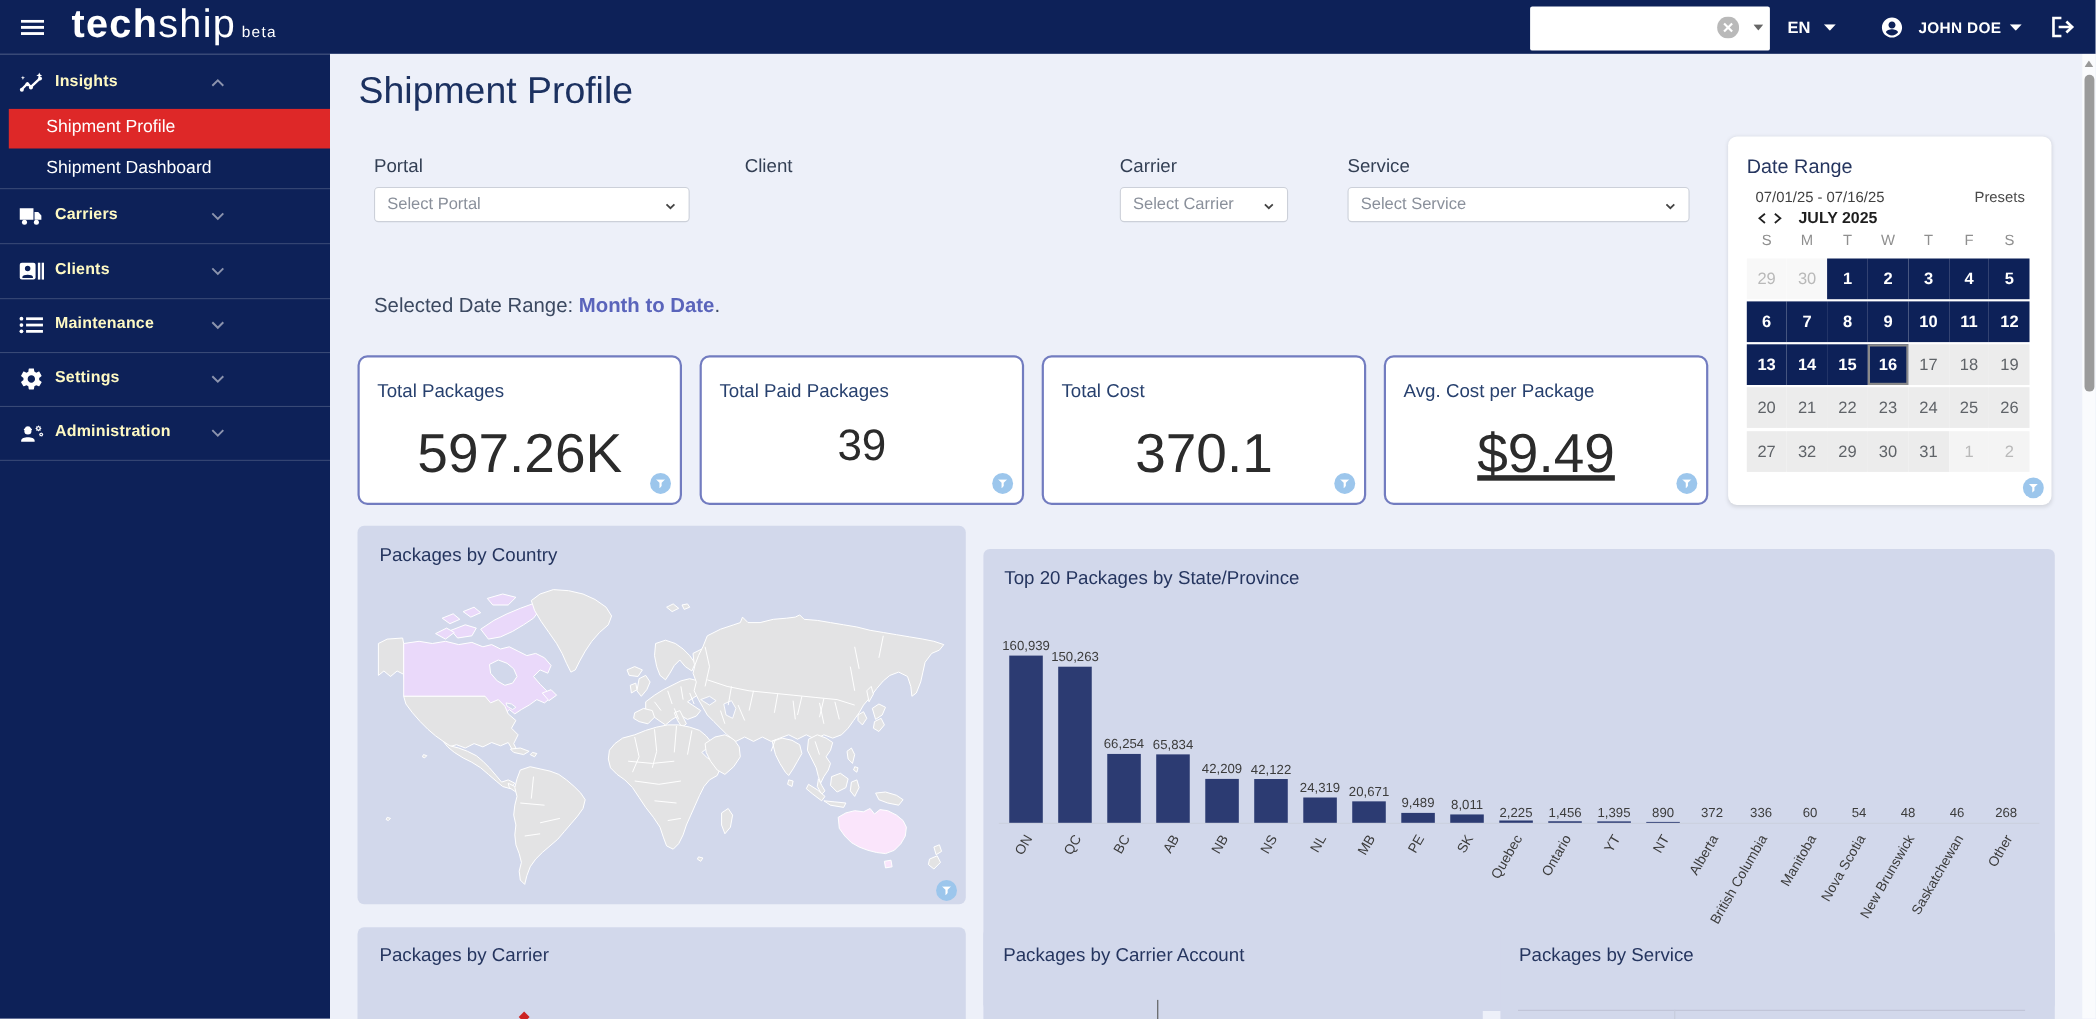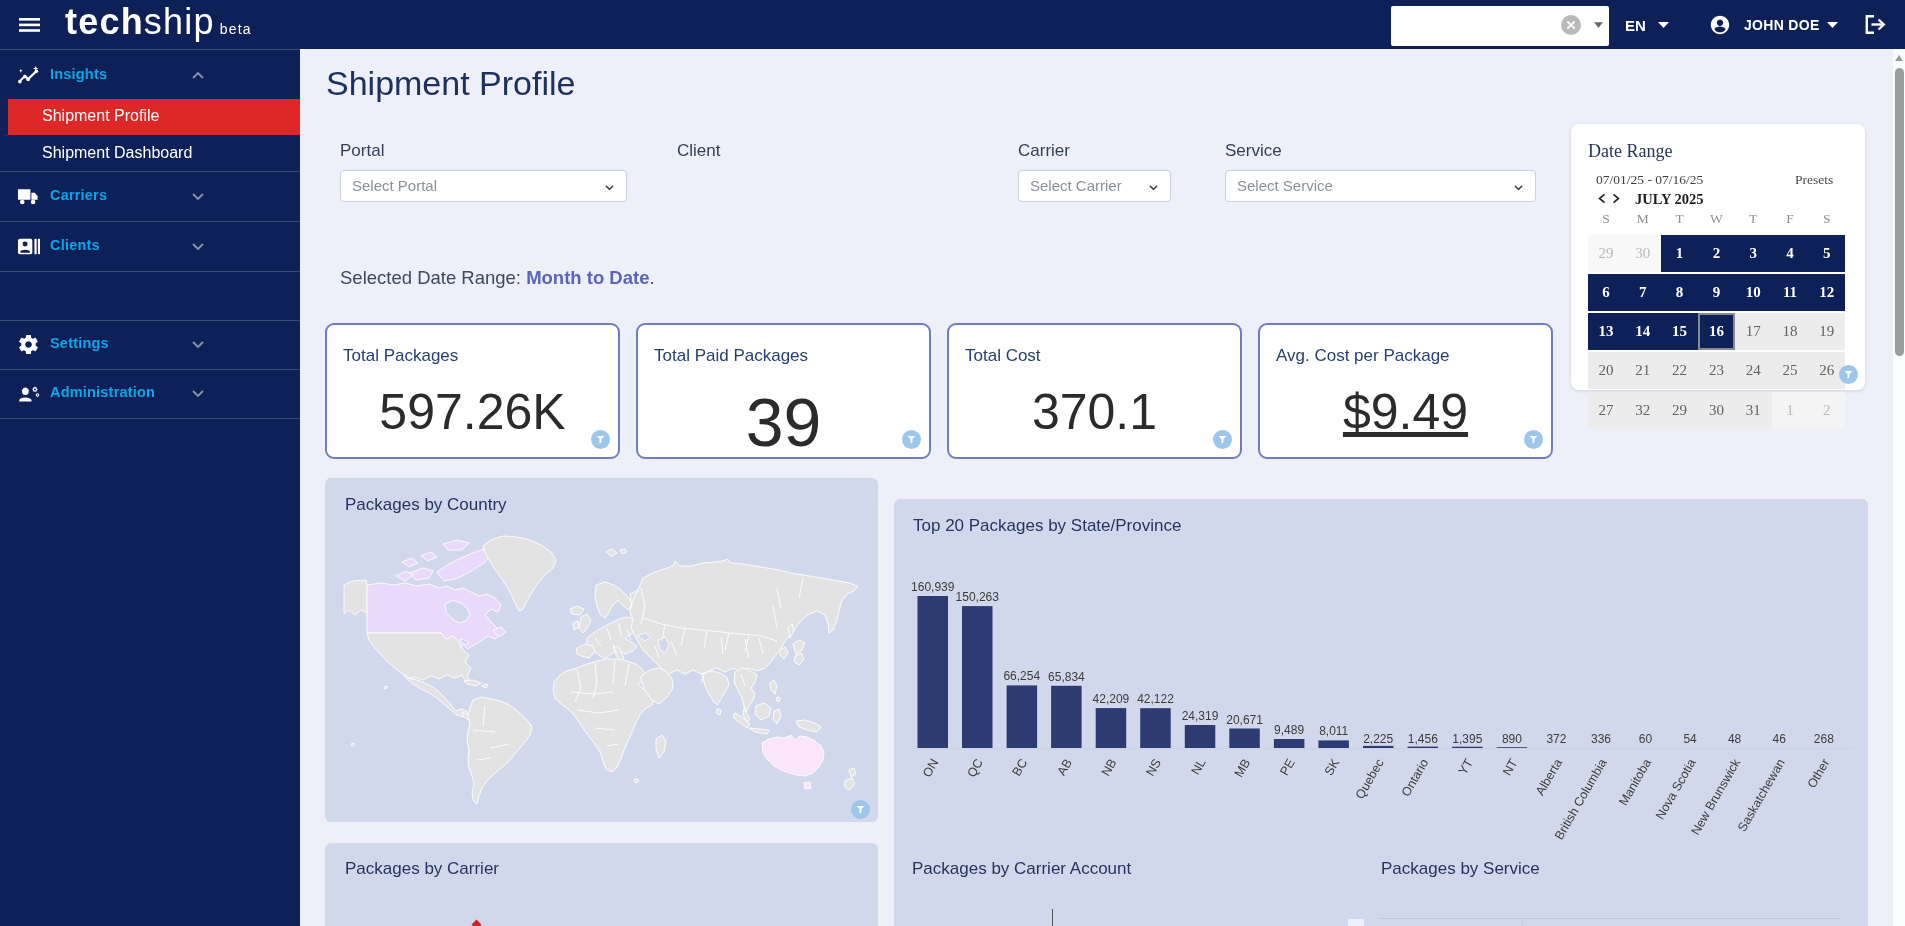--- a/index.html
+++ b/index.html
@@ -2,21 +2,21 @@
 <html><head>
 <meta charset="utf-8">
 <style>
 * { margin:0; padding:0; box-sizing:border-box; }
 html,body { width:1905px; height:926px; overflow:hidden; font-family:"Liberation Sans", sans-serif; background:#edf0f9; }
 .abs { position:absolute; }
 #topbar { position:absolute; left:0; top:0; width:1905px; height:49px; background:#0d2158; }
 #sidebar { position:absolute; left:0; top:49px; width:300px; height:877px; background:#0d2158; }
 #main { position:absolute; left:300px; top:49px; width:1593px; height:877px; background:#edf0f9; }
 .navtxt { color:#fff; font-weight:bold; font-size:16px; }
-.mitem { position:absolute; left:0; width:264px; height:49px; color:#0ea5e9; }
+.mitem { position:absolute; left:0; width:264px; height:49px; color:#fef9c3; }
 .mitem .lbl { position:absolute; left:50px; top:15px; font-size:14.5px; font-weight:bold; letter-spacing:0.2px; }
 .mitem svg.icn { position:absolute; left:17px; top:13px; }
 .chev { position:absolute; right:60px; top:19px; width:12px; height:11px; }
 .divider { position:absolute; left:0; width:300px; height:1px; background:rgba(255,255,255,0.18); }
 .subitem { position:absolute; left:0; width:300px; color:#fff; font-size:16px; }
 .card { position:absolute; background:#fff; border:2px solid #727cc0; border-radius:9px; }
 .chartcard { position:absolute; background:#d2d8eb; border-radius:6px; }
 .ctitle { position:absolute; font-size:17px; color:#25355f; }
 .funnel { position:absolute; width:19px; height:19px; border-radius:50%; background:#9cc6ec; }
 .funnel::after { content:""; position:absolute; left:5px; top:5.5px; width:9px; height:8.5px; background:#fff; clip-path:polygon(0 0, 100% 0, 61% 40%, 61% 75%, 39% 100%, 39% 40%); }
@@ -106,20 +106,34 @@
       <path d="M3.5 17.5 c0-2.8 10-2.8 10 0 v1 h-10 z" fill="#0d2158"></path>
       <rect x="18.2" y="4" width="2.3" height="16"></rect>
       <rect x="21.8" y="4" width="2.3" height="16"></rect>
     </svg>
     <span class="lbl">Clients</span>
     <svg class="chev" viewBox="0 0 12 7">
         <path d="M1 1 L6 6 L11 1" fill="none" stroke="#8b93ad" stroke-width="1.8"></path>
       </svg>
   </div>
   <div class="divider" style="top:221.5px;"></div>
+  <div class="mitem" style="top:221.5px;">
+    <svg class="icn" width="23" height="23" viewBox="0 0 24 24" fill="#fff">
+      <circle cx="2.6" cy="6" r="1.8"></circle>
+        <rect x="7" y="4.7" width="16" height="2.6"></rect>
+      <circle cx="2.6" cy="12" r="1.8"></circle>
+        <rect x="7" y="10.7" width="16" height="2.6"></rect>
+      <circle cx="2.6" cy="18" r="1.8"></circle>
+        <rect x="7" y="16.7" width="16" height="2.6"></rect>
+    </svg>
+    <span class="lbl">Maintenance</span>
+    <svg class="chev" viewBox="0 0 12 7">
+        <path d="M1 1 L6 6 L11 1" fill="none" stroke="#8b93ad" stroke-width="1.8"></path>
+      </svg>
+  </div>
   <div class="divider" style="top:271px;"></div>
   <div class="mitem" style="top:270.5px;">
     <svg class="icn" width="23" height="23" viewBox="0 0 24 24" fill="#fff">
       <path d="M19.4 13c.04-.32.06-.66.06-1s-.02-.68-.07-1l2.1-1.65c.19-.15.24-.42.12-.64l-2-3.46c-.12-.22-.39-.3-.61-.22l-2.49 1c-.52-.4-1.08-.73-1.69-.98l-.38-2.65C14.46 2.18 14.25 2 14 2h-4c-.25 0-.46.18-.49.42l-.38 2.65c-.61.25-1.17.59-1.69.98l-2.49-1c-.23-.09-.49 0-.61.22l-2 3.46c-.13.22-.07.49.12.64L4.56 11c-.05.32-.07.66-.07 1s.02.68.07 1l-2.1 1.65c-.19.15-.25.42-.12.64l2 3.46c.12.22.39.3.61.22l2.49-1c.52.4 1.08.73 1.69.98l.38 2.65c.03.24.24.42.49.42h4c.25 0 .46-.18.49-.42l.38-2.65c.61-.25 1.17-.59 1.69-.98l2.49 1c.23.09.49 0 .61-.22l2-3.46c.12-.22.07-.49-.12-.64L19.4 13zM12 15.5c-1.93 0-3.5-1.57-3.5-3.5s1.57-3.5 3.5-3.5 3.5 1.57 3.5 3.5-1.57 3.5-3.5 3.5z"></path>
     </svg>
     <span class="lbl">Settings</span>
     <svg class="chev" viewBox="0 0 12 7">
         <path d="M1 1 L6 6 L11 1" fill="none" stroke="#8b93ad" stroke-width="1.8"></path>
       </svg>
   </div>
@@ -158,21 +172,21 @@
 
   <div class="abs" style="left:40px; top:218px; font-size:18.5px; color:#3c4961;">Selected Date Range: <span style="color:#5a64bb; font-weight:bold;">Month to Date</span>.</div>
 
   <div class="card" style="left:25px; top:274px; width:295px; height:136px;">
     <div class="abs" style="left:16px; top:21px; font-size:17px; color:#27406e;">Total Packages</div>
     <div class="abs" style="left:0; top:58px; width:100%; text-align:center; font-size:50px; color:#2b2b2b; ">597.26K</div>
     <div class="funnel" style="right:8px; bottom:8px;"></div>
   </div>
   <div class="card" style="left:336px; top:274px; width:295px; height:136px;">
     <div class="abs" style="left:16px; top:21px; font-size:17px; color:#27406e;">Total Paid Packages</div>
-    <div class="abs" style="left:0; top:58px; width:100%; text-align:center; font-size:68px; color:#2b2b2b; ">39</div>
+    <div class="abs" style="left:0; top:58px; width:100%; text-align:center; font-size:40px; color:#2b2b2b; ">39</div>
     <div class="funnel" style="right:8px; bottom:8px;"></div>
   </div>
   <div class="card" style="left:647px; top:274px; width:295px; height:136px;">
     <div class="abs" style="left:16px; top:21px; font-size:17px; color:#27406e;">Total Cost</div>
     <div class="abs" style="left:0; top:58px; width:100%; text-align:center; font-size:50px; color:#2b2b2b; ">370.1</div>
     <div class="funnel" style="right:8px; bottom:8px;"></div>
   </div>
   <div class="card" style="left:958px; top:274px; width:295px; height:136px;">
     <div class="abs" style="left:16px; top:21px; font-size:17px; color:#27406e;">Avg. Cost per Package</div>
     <div class="abs" style="left:0; top:58px; width:100%; text-align:center; font-size:50px; color:#2b2b2b;text-decoration:underline; ">$9.49</div>
@@ -351,21 +365,21 @@
     <div class="ctitle" style="left:18px; top:16px;">Packages by Carrier Account</div>
     <div class="abs" style="left:158px; top:66px; width:1px; height:70px; background:#555;"></div>
   </div>
   <div class="chartcard" style="left:1064px; top:794px; width:504px; height:200px;">
     <div class="ctitle" style="left:17px; top:16px;">Packages by Service</div>
     <div class="abs" style="left:16px; top:75px; width:461px; height:1px; background:#bfc4d6;"></div>
     <div class="abs" style="left:158px; top:75px; width:1px; height:80px; background:#c6cbdb;"></div>
 
   </div>
 </div>
-<div id="datecard" class="card" style="left:1571px; top:124px; width:294px; height:266px; border:none; box-shadow:0 1px 4px rgba(0,0,0,0.12); border-radius:8px;font-family:Liberation Serif, serif;">
+<div id="datecard" class="card" style="left:1571px; top:124px; width:294px; height:335px; border:none; box-shadow:0 1px 4px rgba(0,0,0,0.12); border-radius:8px;">
   <div class="abs" style="left:17px; top:17px; font-size:18px; color:#25355f;">Date Range</div>
   <div class="abs" style="left:25px; top:48px; font-size:13.5px; color:#3f3f3f;">07/01/25 - 07/16/25</div>
   <div class="abs" style="left:224px; top:48px; font-size:13.5px; color:#4a4a4a;">Presets</div>
   <svg class="abs" style="left:26px; top:69px;" width="10" height="11" viewBox="0 0 12 13">
       <path d="M9 1.5 L3 6.5 L9 11.5" fill="none" stroke="#222" stroke-width="2"></path>
     </svg>
   <svg class="abs" style="left:40px; top:69px;" width="10" height="11" viewBox="0 0 12 13">
       <path d="M3 1.5 L9 6.5 L3 11.5" fill="none" stroke="#222" stroke-width="2"></path>
     </svg>
   <div class="abs" style="left:64px; top:67px; font-size:14.5px; font-weight:bold; color:#1e1e1e;">JULY 2025</div>

